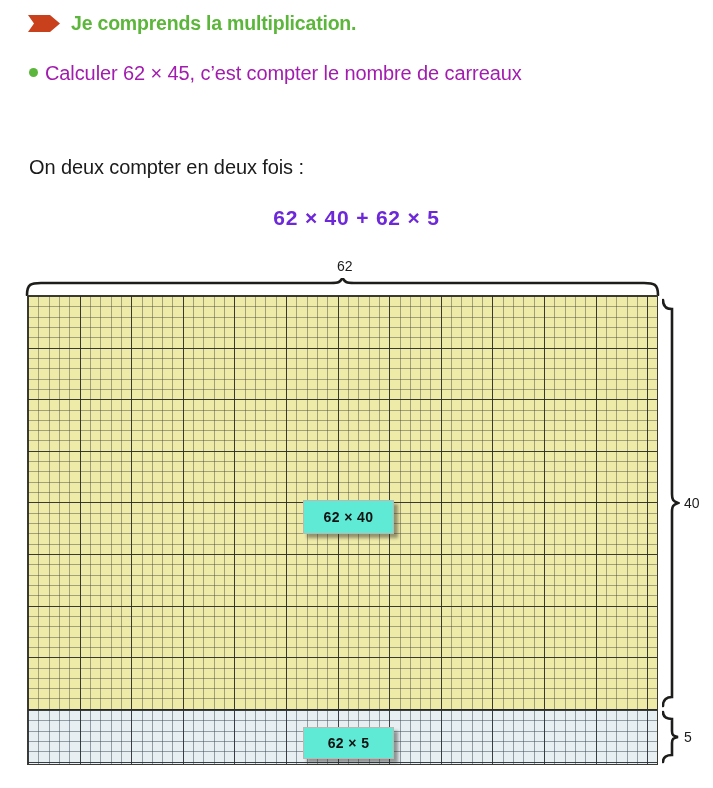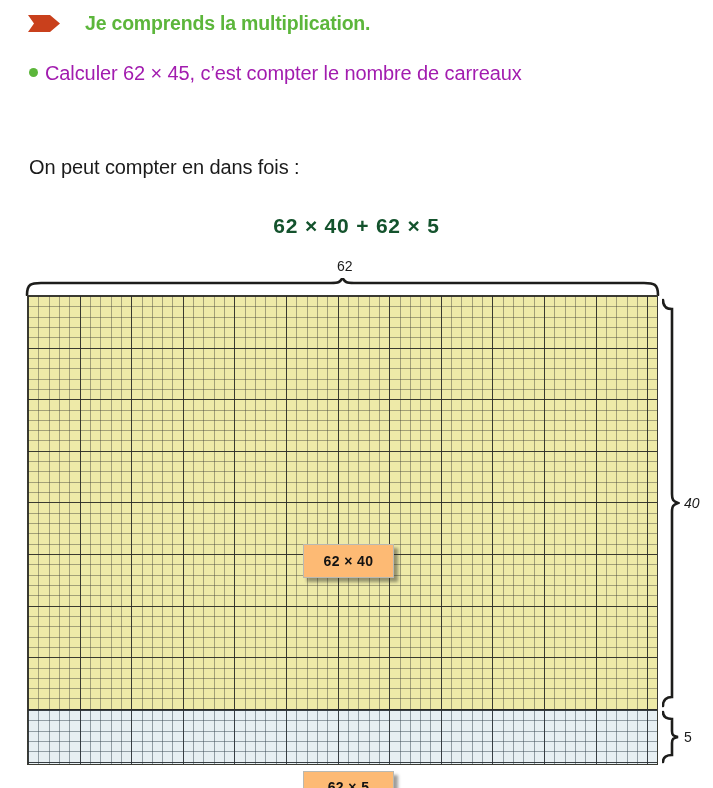--- a/index.html
+++ b/index.html
@@ -16,21 +16,21 @@
     position: relative;
   }
 
   
   .header {
     position: absolute;
     left: 28px;
     top: 9px;
     display: flex;
     align-items: center;
-    gap: 24px;
+    gap: 10px;
     height: 28px;
   }
   .flag-icon {
     width: 33px;
     height: 19px;
     display: block;
   }
   .header-title {
     font-size: 19.5px;
     font-weight: bold;
@@ -68,26 +68,26 @@
     top: 152px;
     font-size: 20px;
     line-height: 30px;
     color: #1b1b1b;
     letter-spacing: -0.1px;
     white-space: nowrap;
   }
   .formula {
     position: absolute;
     left: 0;
-    top: 214px;
+    top: 206px;
     width: 713px;
     text-align: center;
     font-size: 21px;
     font-weight: bold;
-    color: #14532d;
+    color: #6d28d9;
     letter-spacing: 0.8px;
   }
 
   
   .diagram {
     position: absolute;
     left: 0;
     top: 258px;
     width: 713px;
     height: 530px;
@@ -160,37 +160,36 @@
     width: 18px;
     height: 54px;
   }
   .brace-label {
     position: absolute;
     font-size: 14px;
     color: #1b1b1b;
     white-space: nowrap;
   }
   .label-62  { left: 337px; top: 0px; }
-  .label-40  { left: 684px; top: 237px; font-style: italic; }
+  .label-40  { left: 684px; top: 237px; }
   .label-5   { left: 684px; top: 471px; }
 
   
   .callout {
     position: absolute;
-    background: #fdba74;
+    background: #5eead4;
     border: 1px solid #b9b9b2;
     box-shadow: 4px 4px 3px rgba(40,40,35,0.45);
     font-size: 14px;
     font-weight: bold;
     color: #121212;
     display: flex;
     align-items: center;
     justify-content: center;
     letter-spacing: 0.4px;
-    margin-top: 44px;
   }
   .callout-40 {
     left: 303px;
     top: 242px;
     width: 89px;
     height: 32px;
   }
   .callout-5 {
     left: 303px;
     top: 469px;
@@ -208,21 +207,21 @@
   </svg>
   <span class="header-title">Je comprends la multiplication.</span>
 </div>
 
 <div class="para-block">
   <div class="para-line">
     <span class="bullet-dot"></span><span>Calculer 62 × 45, c’est compter le nombre de carreaux</span>
   </div>
 </div>
 
-<div class="para-sub">On peut compter en dans fois :</div>
+<div class="para-sub">On deux compter en deux fois :</div>
 
 <div class="formula">62 × 40 + 62 × 5</div>
 
 <div class="diagram">
 
   <span class="brace-label label-62">62</span>
   <svg class="brace-top" viewBox="0 0 635 18" preserveAspectRatio="none">
     <path d="M2 17 C2 6, 6 5, 16 5 L306 5 C314 5, 315 4, 317.5 0 C320 4, 321 5, 329 5 L619 5 C629 5, 633 6, 633 17" fill="none" stroke="#1d1d1b" stroke-width="2.6" stroke-linecap="round"></path>
   </svg>
 

